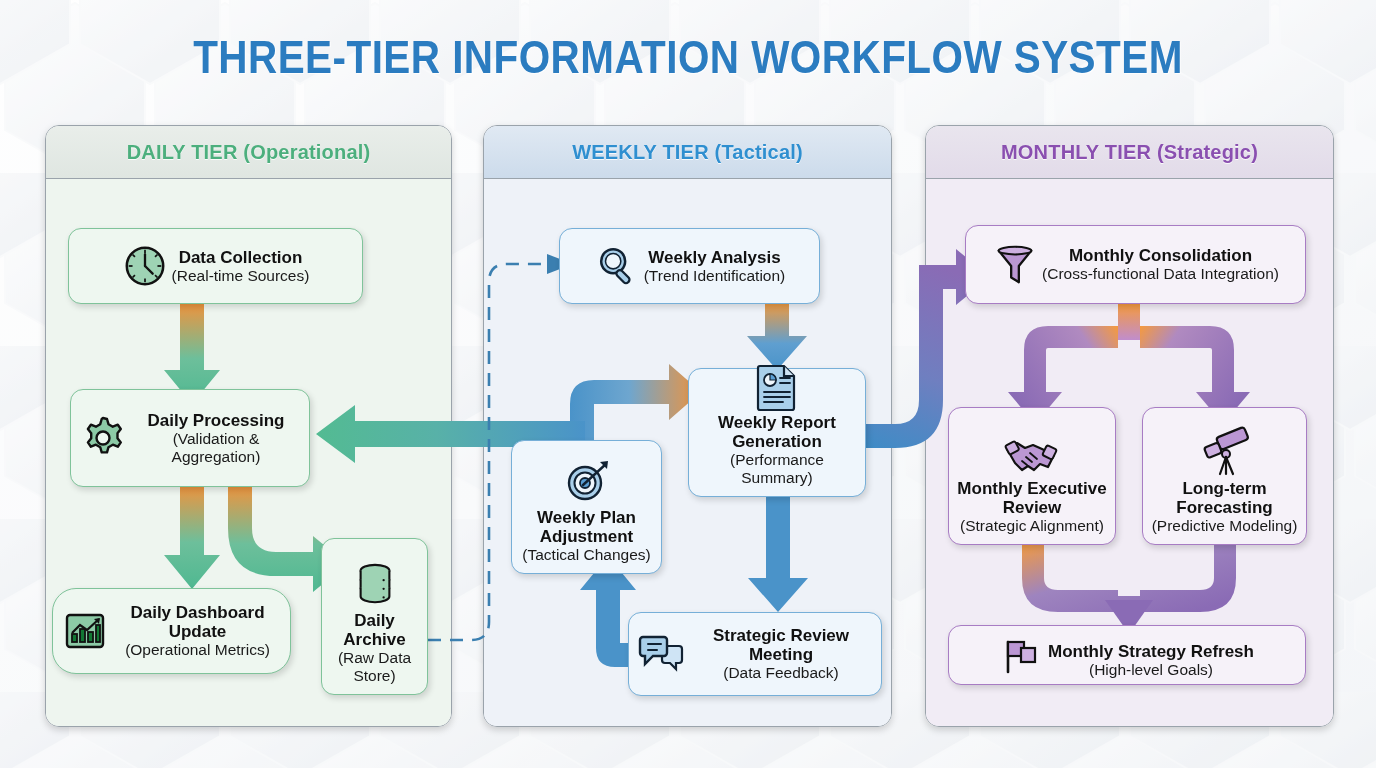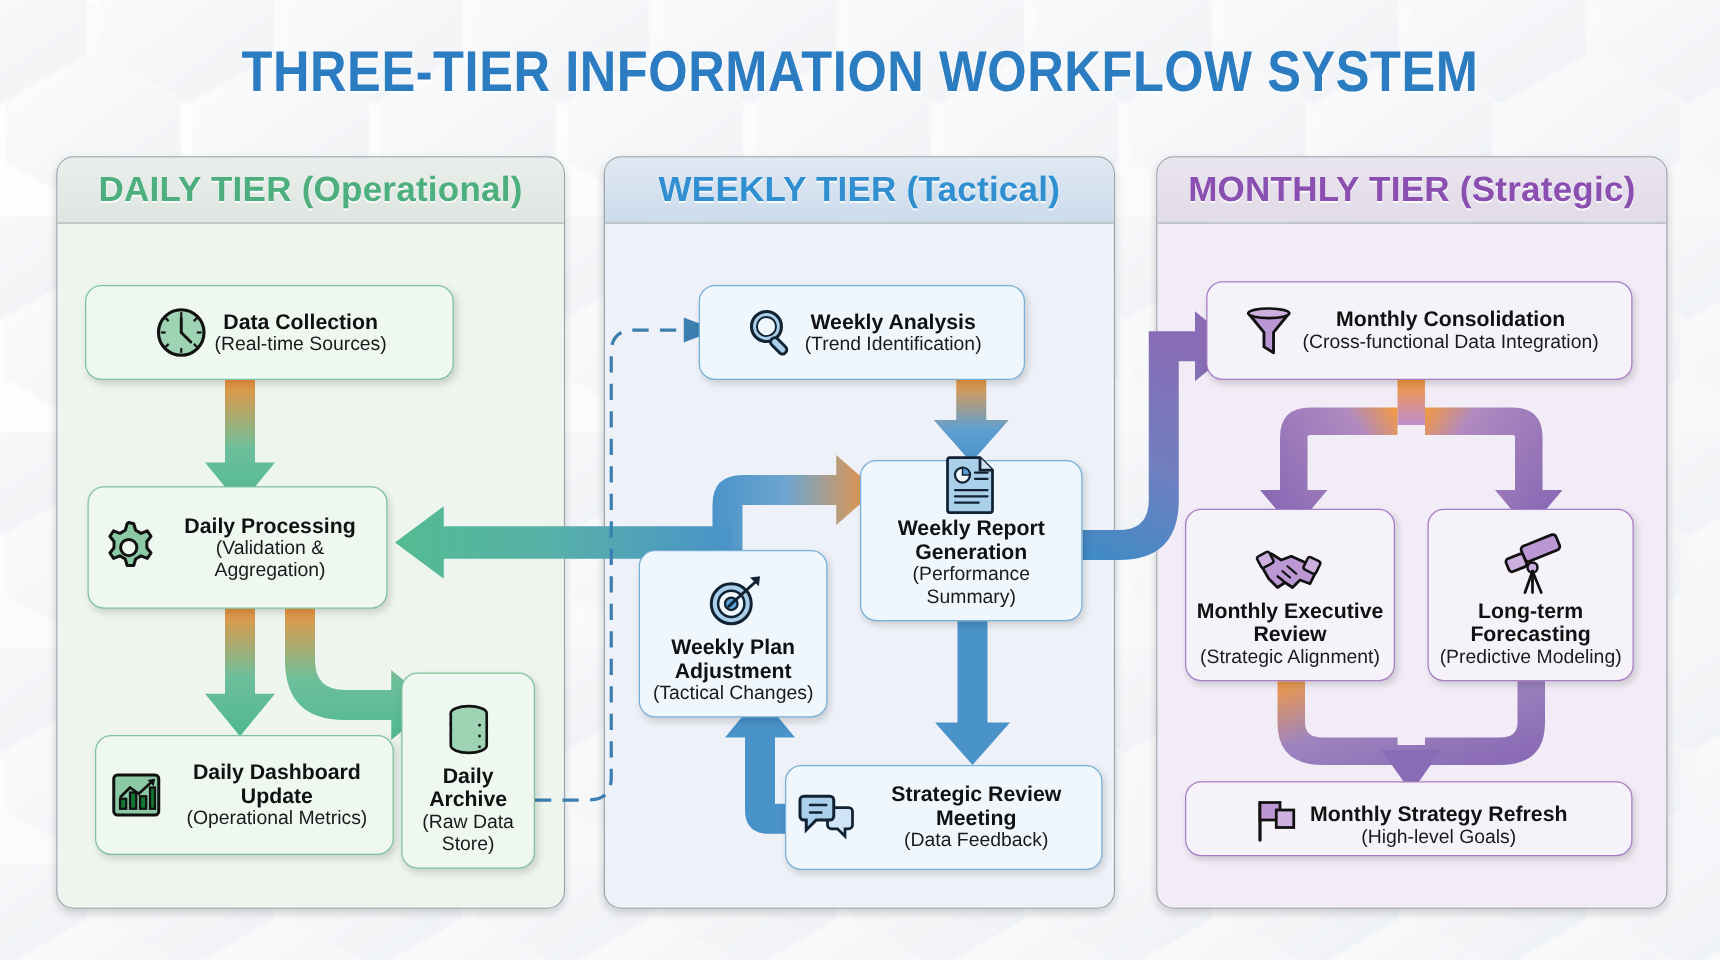--- a/index.html
+++ b/index.html
@@ -21,21 +21,21 @@
   }
   
   .panel{
     position:absolute;z-index:2;border-radius:14px;
     border:1px solid #9aa3ab;
     box-shadow:0 3px 7px rgba(0,0,0,.17);
     overflow:hidden;
   }
   .panel-head{
     height:52px;line-height:52px;text-align:center;
-    font-size:28px;font-weight:bold;letter-spacing:.2px;
+    font-size:20px;font-weight:bold;letter-spacing:.2px;
     border-bottom:1px solid #9aa3ab;
     text-shadow:0 1px 0 rgba(255,255,255,.8);
   }
   .panel-body{position:relative;height:calc(100% - 53px);}
 
   #panel-daily{left:45px;top:125px;width:405px;height:600px;}
   #panel-daily .panel-head{background:linear-gradient(#e9eeea,#dfe6e1);color:#4caf7d;}
   #panel-daily .panel-body{background:#eef5ef;}
 
   #panel-weekly{left:483px;top:125px;width:407px;height:600px;}
@@ -257,21 +257,21 @@
   <svg class="ico" width="48" height="48" viewBox="0 0 48 48">
     <path d="M24 4 l4 1 1.5 5.2 4.3 2.5 5-2 3 4.3 -3.3 4.2 0 5 3.3 4.2 -3 4.3 -5-2 -4.3 2.5 -1.5 5.2 -5.3 0 -1.5-5.2 -4.3-2.5 -5 2 -3-4.3 3.3-4.2 0-5 -3.3-4.2 3-4.3 5 2 4.3-2.5 1.5-5.2 Z" fill="#8ccaa6" stroke="#111" stroke-width="2.4" stroke-linejoin="round"></path>
     <circle cx="24" cy="24" r="6.5" fill="#eef7f0" stroke="#111" stroke-width="2.4"></circle>
   </svg>
   <span class="node-txt">
     <span class="t">Daily Processing</span>
     <span class="s">(Validation &amp; Aggregation)</span>
   </span>
 </div>
 
-<div class="node n-green with-icon-left" style="left:76px;top:588px;width:239px;height:96px;">
+<div class="node n-green with-icon-left" style="left:52px;top:588px;width:239px;height:86px;border-radius:24px;">
   <svg class="ico" width="48" height="48" viewBox="0 0 48 48">
     <rect x="6" y="8" width="36" height="32" rx="3" fill="#8ccaa6" stroke="#111" stroke-width="2.4"></rect>
     <g fill="#173" stroke="#111" stroke-width="1.8">
       <rect x="11" y="27" width="5" height="8"></rect>
         <rect x="19" y="22" width="5" height="13"></rect>
       <rect x="27" y="25" width="5" height="10"></rect>
         <rect x="35" y="18" width="4" height="17"></rect>
     </g>
     <polyline points="11,26 19,18 26,23 38,12" fill="none" stroke="#111" stroke-width="2.2"></polyline>
     <path d="M33 12 L39 11 L38 17 Z" fill="#111"></path>

